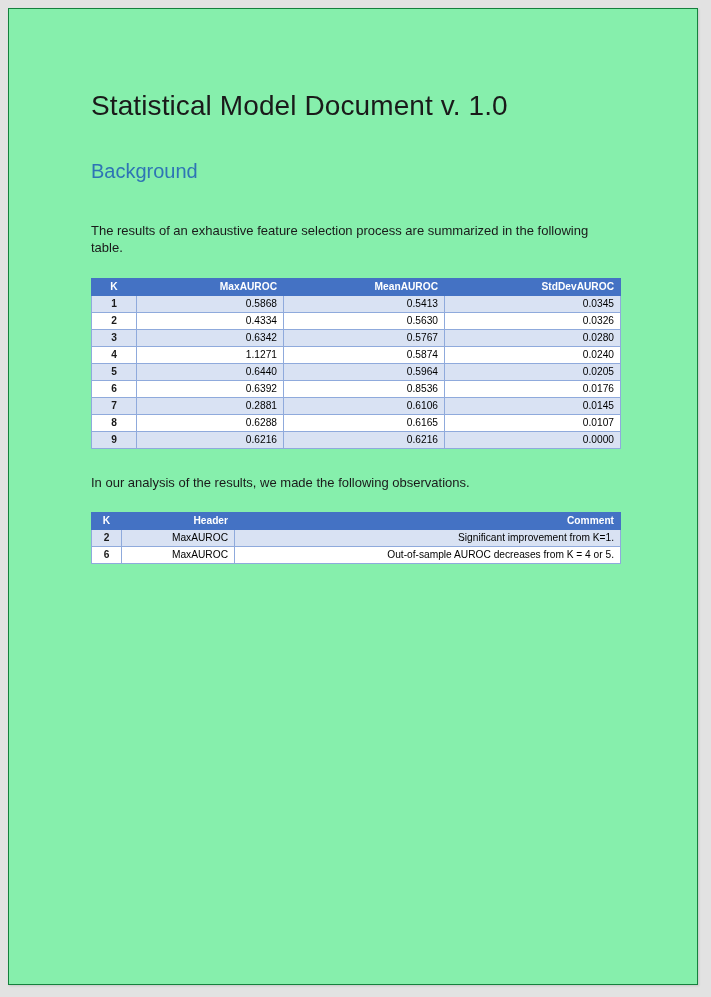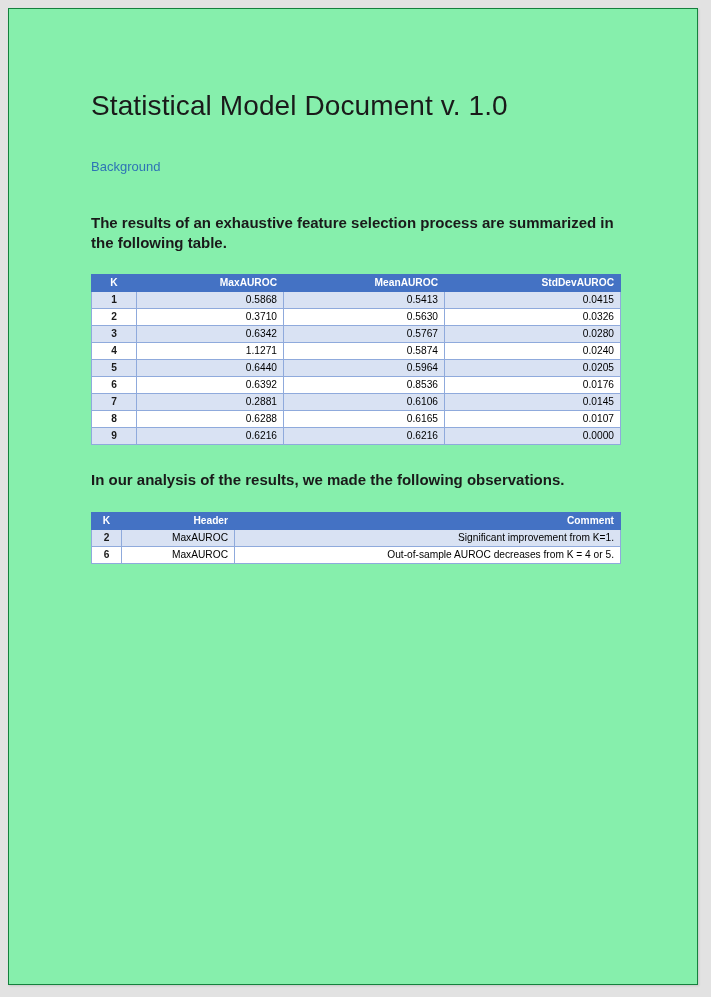--- a/index.html
+++ b/index.html
@@ -32,30 +32,30 @@
   .doc-title {
     font-size: 28px;
     font-weight: 300;
     color: #1a1a1a;
     letter-spacing: 0.1px;
     line-height: 1.2;
     margin: 0 0 36px 0;
     white-space: nowrap;
   }
   .heading1 {
-    font-size: 13px;
+    font-size: 20px;
     font-weight: 400;
     color: #2e74b5;
     line-height: 1.25;
     margin: 0 0 38px 0;
   }
   .heading1.tight { margin-bottom: 36px; }
   .body-text {
-    font-size: 15px;
-    font-weight: 700;
+    font-size: 13px;
+    font-weight: 400;
     color: #1a1a1a;
     line-height: 1.35;
     margin: 0 0 21px 0;
   }
   table.wtable {
     border-collapse: collapse;
     width: 529px;
     table-layout: fixed;
     margin: 0 0 25px 0;
   }
@@ -123,25 +123,25 @@
             <th>MaxAUROC</th>
             <th>MeanAUROC</th>
             <th>StdDevAUROC</th>
           </tr>
         </thead>
         <tbody>
           <tr class="band">
             <td class="kcol">1</td>
             <td>0.5868</td>
             <td>0.5413</td>
-            <td>0.0415</td>
+            <td>0.0345</td>
           </tr>
           <tr class="plain">
             <td class="kcol">2</td>
-            <td>0.3710</td>
+            <td>0.4334</td>
             <td>0.5630</td>
             <td>0.0326</td>
           </tr>
           <tr class="band">
             <td class="kcol">3</td>
             <td>0.6342</td>
             <td>0.5767</td>
             <td>0.0280</td>
           </tr>
           <tr class="plain">

